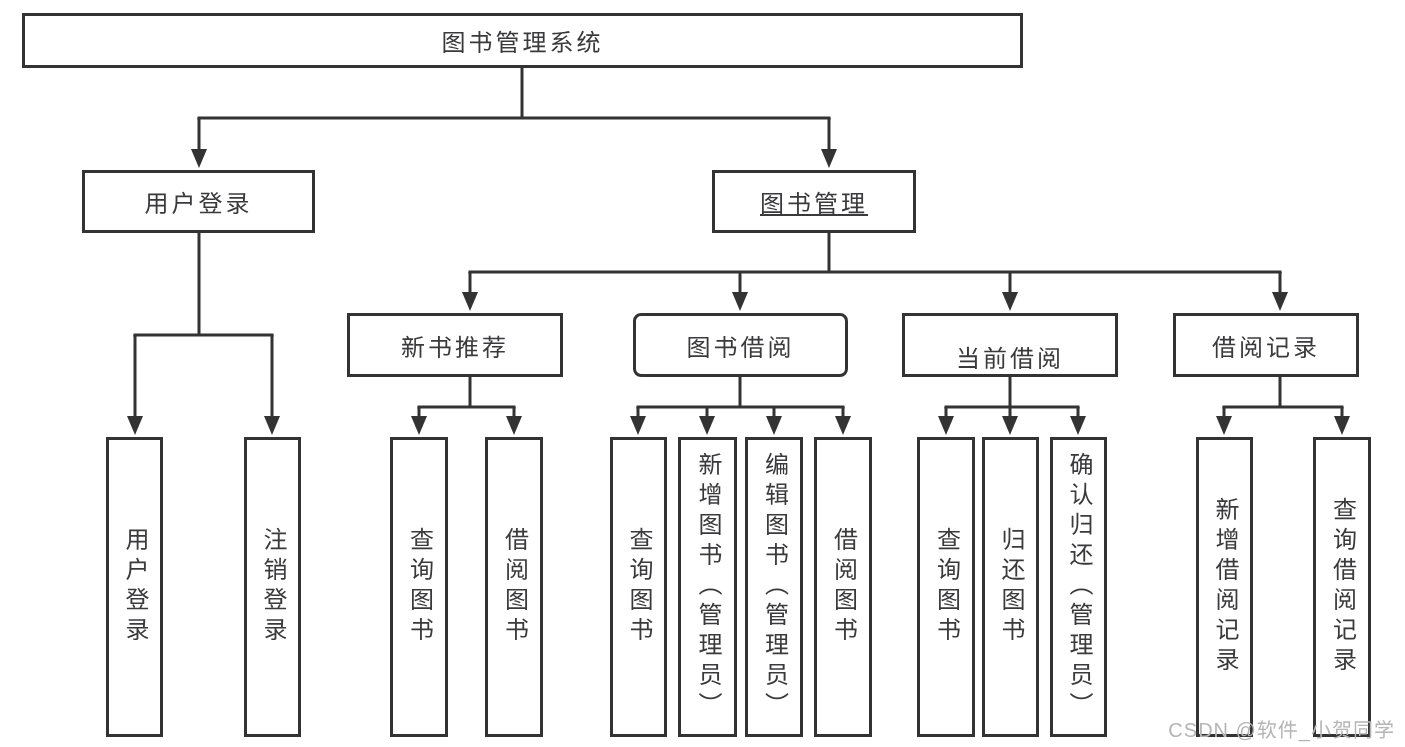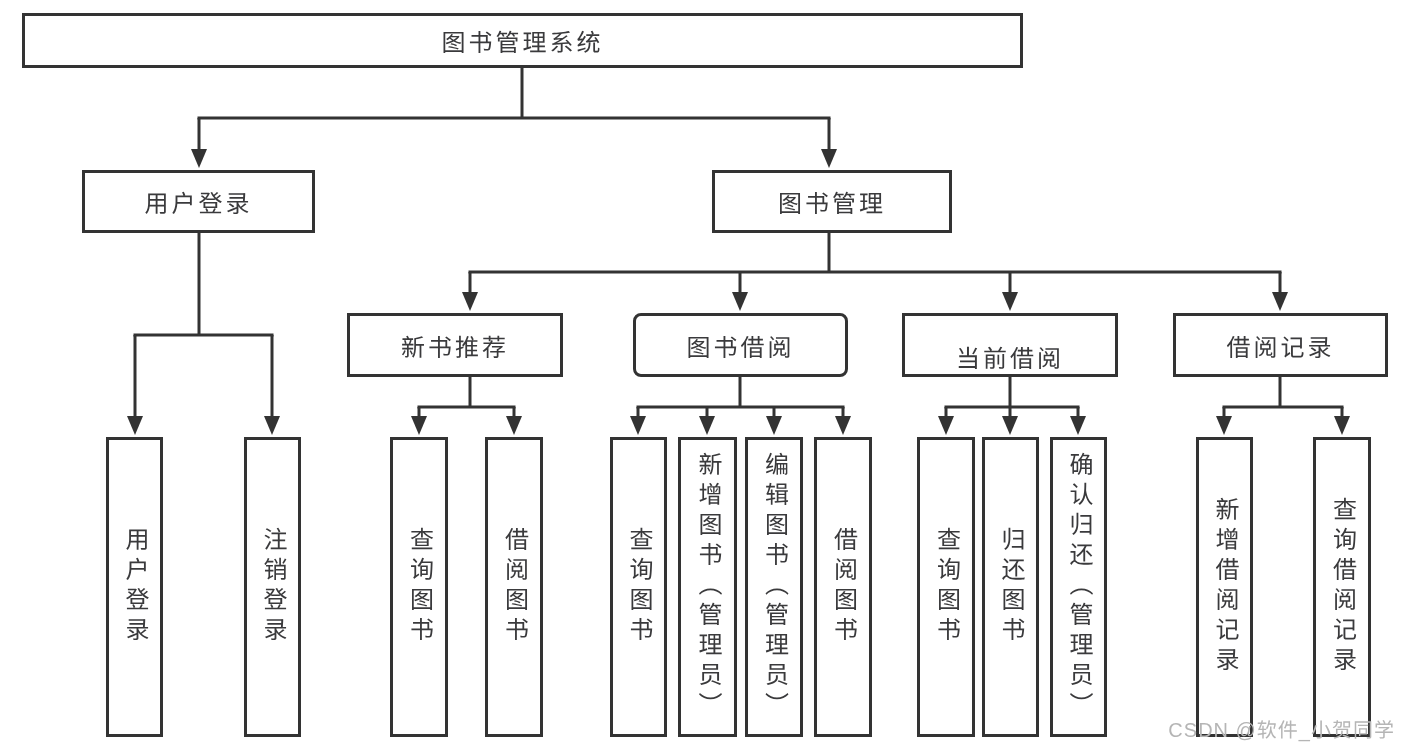--- a/index.html
+++ b/index.html
@@ -85,34 +85,34 @@
     <polygon points="1334,416 1350,416 1342,435"></polygon>
   </svg>
 
   <div class="box h" style="left:22px; top:13px; width:1001px; height:55px;">
     <span>图书管理系统</span>
   </div>
 
   <div class="box h" style="left:82px; top:170px; width:233px; height:63px;">
     <span>用户登录</span>
   </div>
-  <div class="box h" style="left:712px; top:170px; width:240px; height:63px;">
+  <div class="box h" style="left:712px; top:170px; width:204px; height:63px;text-decoration:underline;">
     <span>图书管理</span>
   </div>
 
   <div class="box h" style="left:347px; top:313px; width:216px; height:64px;">
     <span>新书推荐</span>
   </div>
   <div class="box h" style="left:633px; top:313px; width:215px; height:64px;border-radius:8px;">
     <span>图书借阅</span>
   </div>
   <div class="box h" style="left:902px; top:313px; width:216px; height:64px;align-items:flex-end;">
     <span>当前借阅</span>
   </div>
-  <div class="box h" style="left:1173px; top:313px; width:215px; height:64px;">
+  <div class="box h" style="left:1173px; top:313px; width:186px; height:64px;">
     <span>借阅记录</span>
   </div>
 
   <div class="box v" style="left:106px; top:437px; width:57px; height:300px;">
     <span>用户登录</span>
   </div>
   <div class="box v" style="left:244px; top:437px; width:57px; height:300px;">
     <span>注销登录</span>
   </div>
 

